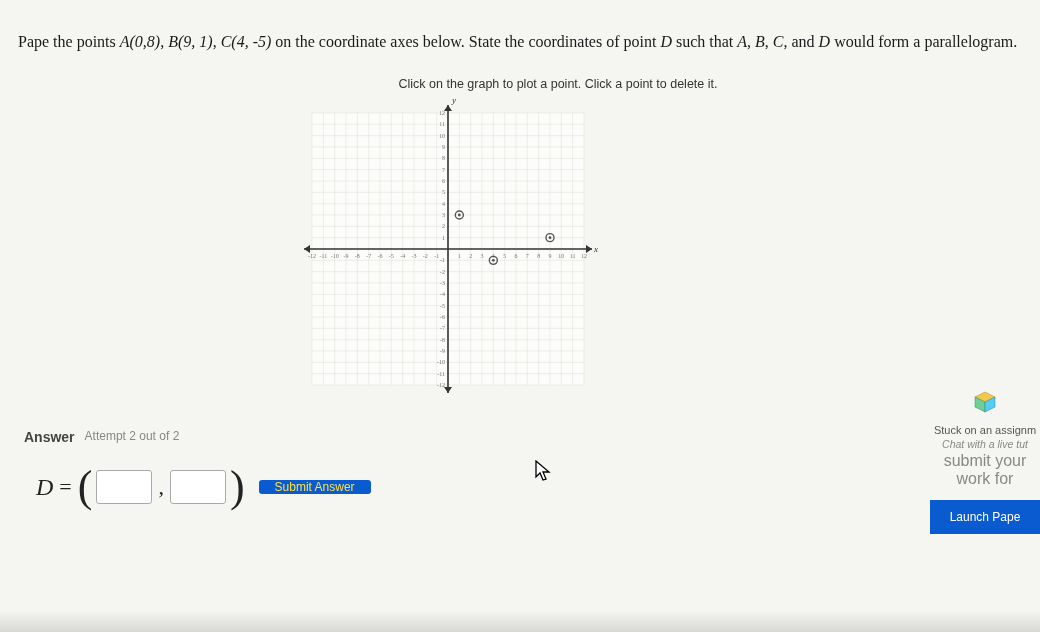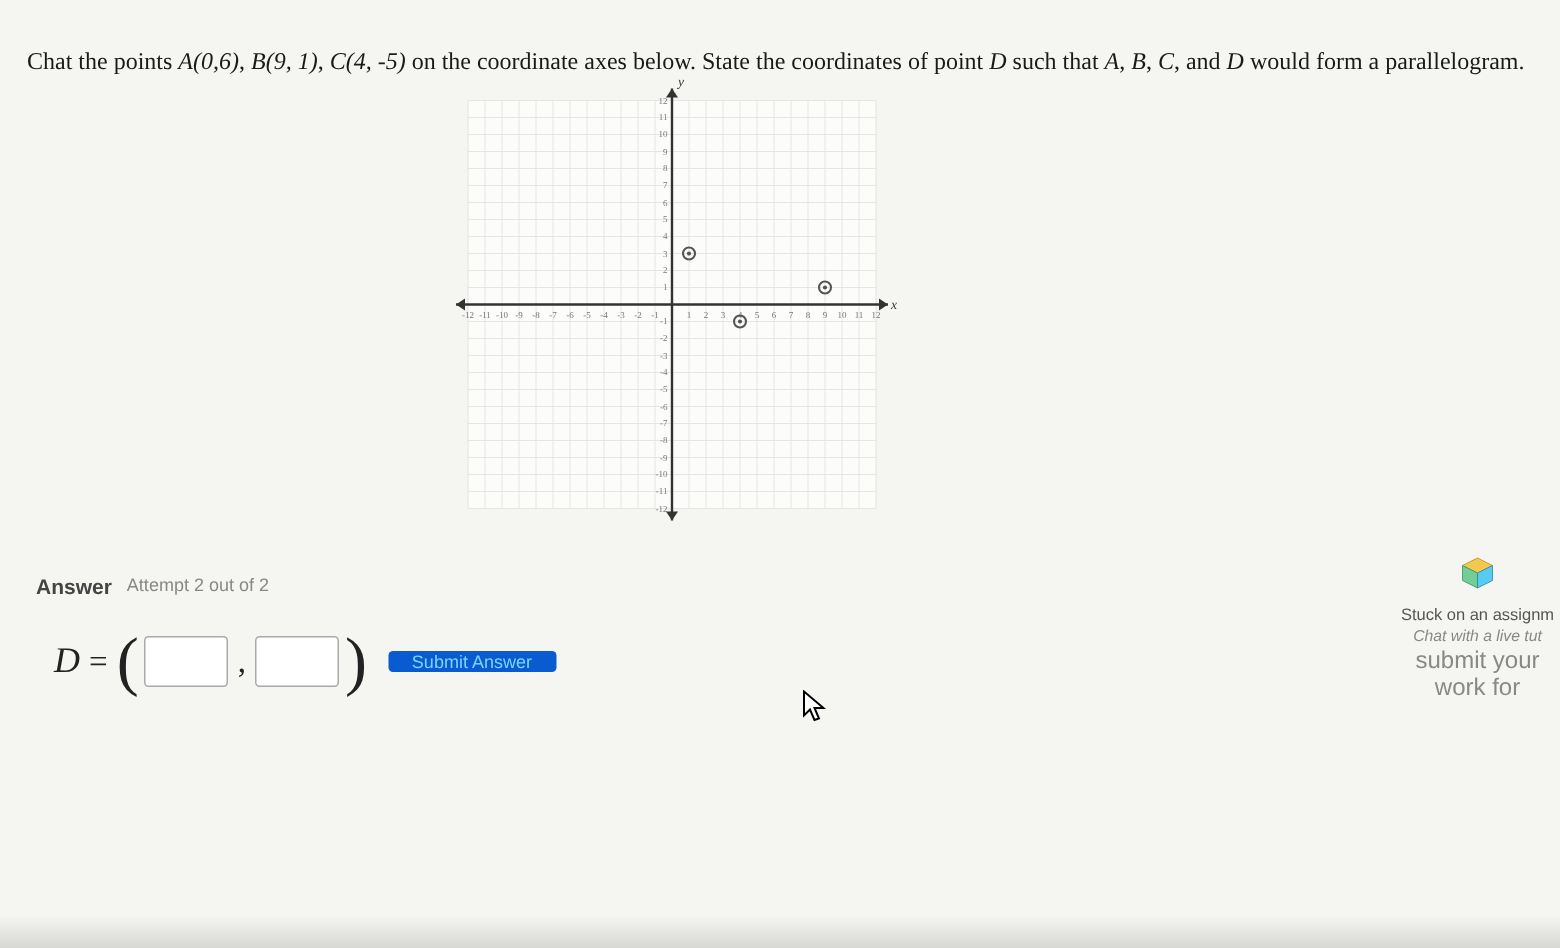--- a/index.html
+++ b/index.html
@@ -64,32 +64,32 @@
       border-radius: 3px;
       background: #fff;
       margin: 0 4px;
       text-align: center;
       font-size: 18px;
     }
     .comma { font-size: 22px; margin: 0 2px; }
     .submit-btn {
       margin-left: 14px;
       background: #0a5bcf;
-      color: #7dd3fc;
+      color: #fde047;
       border: none;
       padding: 0 16px;
       font-family: Arial, sans-serif;
       font-size: 12px;
       border-radius: 3px;
       cursor: pointer;
     }
     .help-panel {
       position: absolute;
       right: 0;
-      top: 370px;
+      top: 390px;
       width: 110px;
       font-family: Arial, sans-serif;
       color: #555;
       font-size: 11px;
       text-align: center;
     }
     .help-panel .cube {
       width: 24px;
       height: 24px;
       margin: 0 auto 10px auto;
@@ -120,34 +120,35 @@
       right: 0;
       height: 22px;
       background: linear-gradient(to bottom, rgba(0,0,0,0), rgba(0,0,0,0.12));
     }
   </style>
 </head>
 <body>
 
 <div class="question-area">
   <p class="prompt">
-    <span>Chat the points </span>
-    <span class="ital">A(0,6)</span><span>, </span>
+    <span>Pape the points </span>
+    <span class="ital">A(0,8)</span><span>, </span>
     <span class="ital">B(9, 1)</span><span>, </span>
     <span class="ital">C(4, -5)</span>
     <span> on the coordinate axes below. State the coordinates of point </span>
     <span class="ital">D</span>
     <span> such that </span>
     <span class="ital">A</span><span>, </span>
     <span class="ital">B</span><span>, </span>
     <span class="ital">C</span><span>, and </span>
     <span class="ital">D</span>
     <span> would form a parallelogram.</span>
   </p>
 
+  <div class="instruction">Click on the graph to plot a point. Click a point to delete it.</div>
 
   <div class="graph-wrap">
     <svg class="graph" id="graph-svg" width="300" height="300" viewBox="0 0 300 300">
         <rect x="14" y="14" width="272" height="272" fill="#fcfcfa" stroke="none"></rect>
         <line x1="14" y1="286" x2="14" y2="14" stroke="#e3e3de" stroke-width="0.6"></line>
         <line x1="25.333333333333332" y1="286" x2="25.333333333333332" y2="14" stroke="#e3e3de" stroke-width="0.6"></line>
         <line x1="36.666666666666664" y1="286" x2="36.666666666666664" y2="14" stroke="#e3e3de" stroke-width="0.6"></line>
         <line x1="48" y1="286" x2="48" y2="14" stroke="#e3e3de" stroke-width="0.6"></line>
         <line x1="59.33333333333333" y1="286" x2="59.33333333333333" y2="14" stroke="#e3e3de" stroke-width="0.6"></line>
         <line x1="70.66666666666667" y1="286" x2="70.66666666666667" y2="14" stroke="#e3e3de" stroke-width="0.6"></line>
@@ -281,20 +282,21 @@
   <div class="cube">
     <svg viewBox="0 0 24 24">
       <polygon points="12,2 22,7 12,12 2,7" fill="#f2c94c" stroke="#b58a1a" stroke-width="0.5"></polygon>
       <polygon points="2,7 12,12 12,22 2,17" fill="#6fcf97" stroke="#3a8b5a" stroke-width="0.5"></polygon>
       <polygon points="22,7 12,12 12,22 22,17" fill="#56ccf2" stroke="#2d7fa3" stroke-width="0.5"></polygon>
     </svg>
   </div>
   <div class="t1">Stuck on an assignm</div>
   <div class="t2">Chat with a live tut</div>
   <div class="t3">submit your work for</div>
+  <div class="launch-btn">Launch Pape</div>
 </div>
 
 <div class="cursor-pointer">
   <svg width="18" height="22" viewBox="0 0 18 22">
     <path d="M1 1 L1 17 L5 13 L8 20 L11 19 L8 12 L14 12 Z" fill="#fff" stroke="#000" stroke-width="1.3"></path>
   </svg>
 </div>
 
 <div class="bottom-shade"></div>
 

